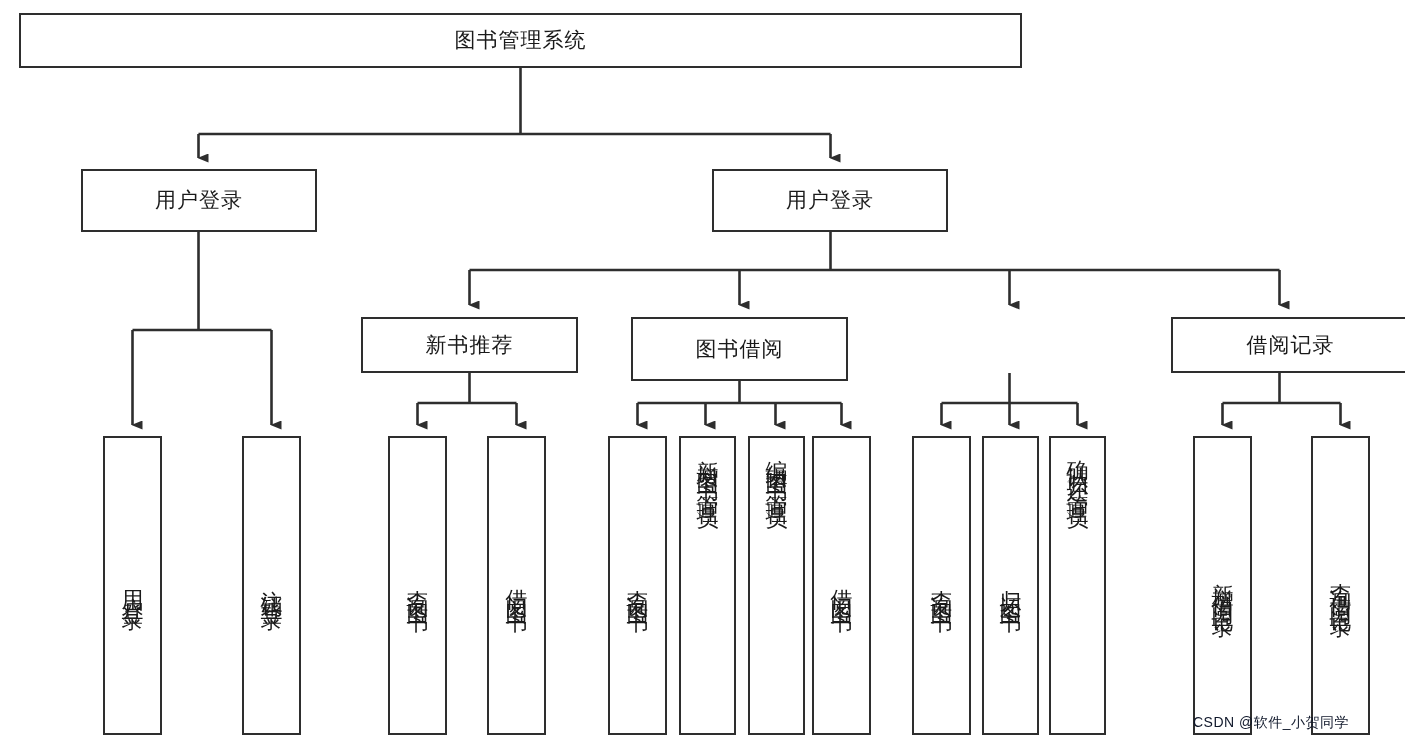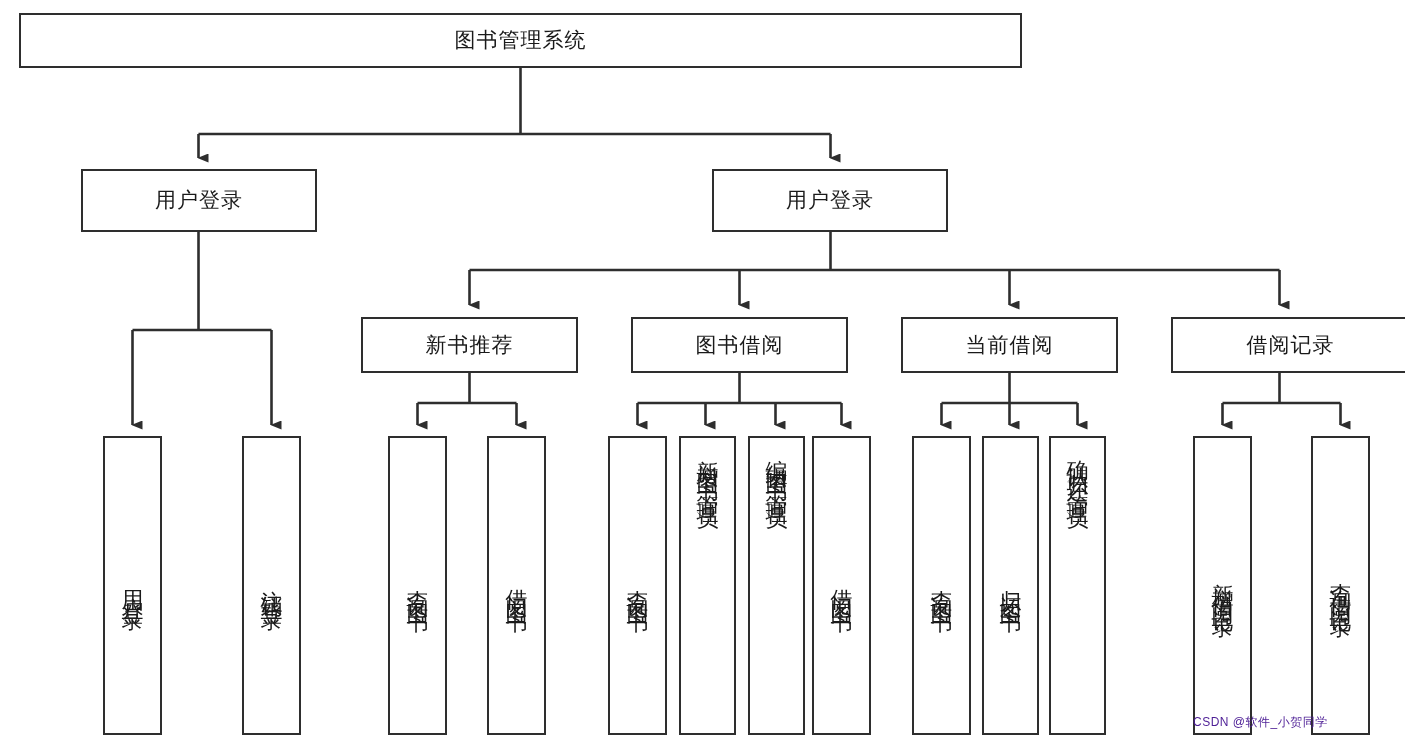--- a/index.html
+++ b/index.html
@@ -55,22 +55,22 @@
     line-height: 1;
   }
   .node.vert.center-v {
     align-items: center;
     padding-top: 0;
   }
   .watermark {
     position: absolute;
     left: 1193px;
     top: 714px;
-    font-size: 12px;
-    color: #4c1d95;
+    font-size: 14px;
+    color: #0f172a;
     letter-spacing: 0.5px;
     z-index: 3;
     white-space: nowrap;
   }
 </style>
 </head>
 <body>
 
 <div id="canvas">
 
@@ -133,27 +133,24 @@
   </div>
 
   <div class="node horiz" style="left:712px; top:169px; width:236px; height:63px;">
     <span class="label">用户登录</span>
   </div>
 
   <div class="node horiz" style="left:361px; top:317px; width:217px; height:56px;">
     <span class="label">新书推荐</span>
   </div>
 
-  <div class="node horiz" style="left:631px; top:317px; width:217px; height:56px;">
+  <div class="node horiz" style="left:631px; top:317px; width:217px; height:64px;">
     <span class="label">图书借阅</span>
   </div>
 
-  <div class="node horiz" style="left:901px; top:317px; width:217px; height:56px;">
-    <span class="label">当前借阅</span>
-  </div>
 
   <div class="node horiz" style="left:1171px; top:317px; width:239px; height:56px;">
     <span class="label">借阅记录</span>
   </div>
 
   <div class="node vert center-v" style="left:103px; top:436px; width:59px; height:299px;">
     <span class="label">用户登录</span>
   </div>
 
   <div class="node vert center-v" style="left:242px; top:436px; width:59px; height:299px;">

